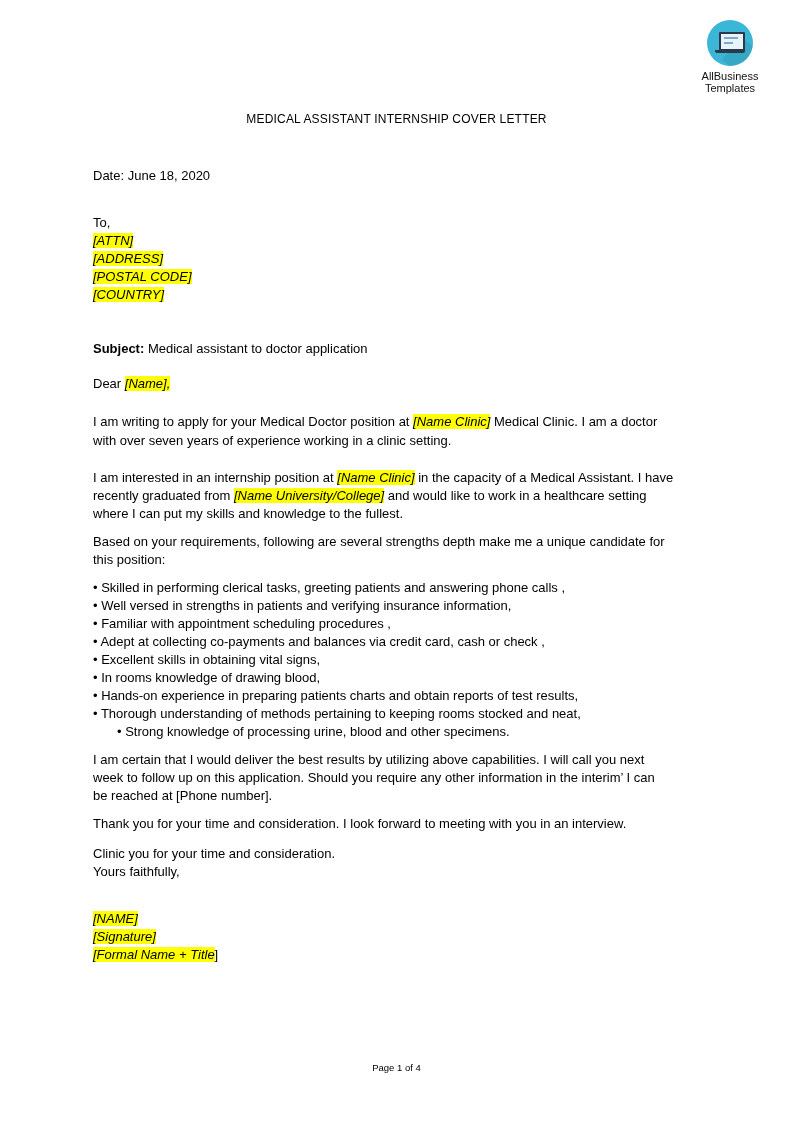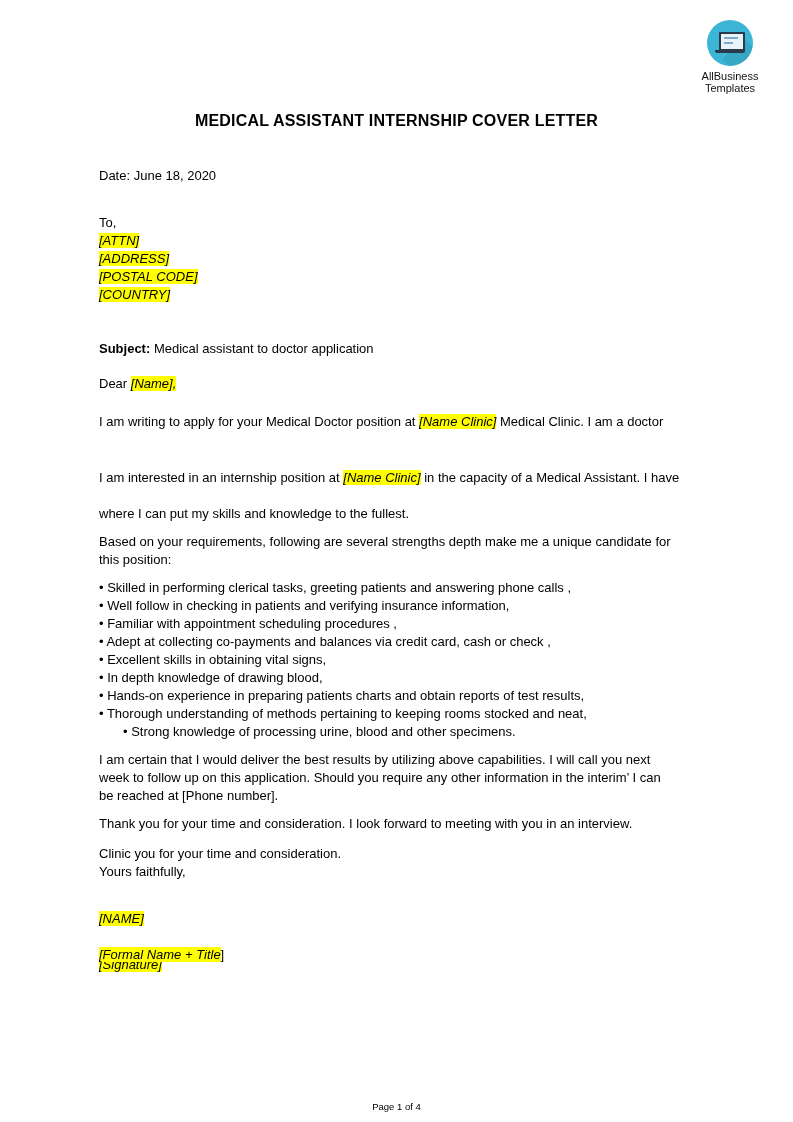--- a/index.html
+++ b/index.html
@@ -11,25 +11,25 @@
                  position:relative; overflow:hidden; }
   .logo-circle .screen { position:absolute; left:12px; top:12px; width:22px; height:15px;
                          background:#e9f3fa; border:2px solid #2b3a4a; border-radius:1px; }
   .logo-circle .screen::before { content:""; position:absolute; left:3px; top:3px; width:14px; height:2px; background:#7fa8c9; }
   .logo-circle .screen::after { content:""; position:absolute; left:3px; top:8px; width:9px; height:2px; background:#7fa8c9; }
   .logo-circle .base { position:absolute; left:8px; top:30px; width:30px; height:3px; background:#2b3a4a; border-radius:0 0 2px 2px; }
   .logo-circle .shadow { position:absolute; left:20px; top:26px; width:40px; height:30px; background:rgba(0,0,0,0.08); transform:rotate(40deg); }
   .logo-text { font-size:11px; line-height:12px; margin-top:4px; color:#111; }
 
   .title { position:absolute; left:0; width:793px; top:112px; text-align:center;
-           font-weight:bold; font-size:16px; letter-spacing:0.2px; }
-  .text { position:absolute; left:99px; font-size:13px; line-height:18px; white-space:nowrap; }
+           font-weight:normal; font-size:12px; letter-spacing:0.2px; }
+  .text { position:absolute; left:93px; font-size:13px; line-height:18px; white-space:nowrap; }
   .hl { background:#ffff00;font-style:italic; }
   .b { font-weight:bold; }
-  .footer { position:absolute; left:0; width:793px; top:1062px; text-align:center; font-size:9.5px;margin-top:39px; }
+  .footer { position:absolute; left:0; width:793px; top:1062px; text-align:center; font-size:9.5px; }
 </style>
 </head>
 <body>
 
 <div class="page">
 
   <div class="logo">
     <div class="logo-circle">
       <div class="shadow"></div>
       <div class="screen"></div>
@@ -55,46 +55,50 @@
     <span class="b">Subject:</span><span> Medical assistant to doctor application</span>
   </div>
 
   <div class="text" style="top:375px;">
     <span>Dear </span><span class="hl">[Name],</span>
   </div>
 
   <div class="text" style="top:413px;">
     <span>I am writing to apply for your Medical Doctor position at </span><span class="hl">[Name Clinic]</span><span> Medical Clinic. I am a doctor</span>
   </div>
+  <div class="text" style="top:432px;">with over seven years of experience working in a clinic setting.</div>
 
   <div class="text" style="top:469px;">
     <span>I am interested in an internship position at </span><span class="hl">[Name Clinic]</span><span>  in the capacity of a Medical Assistant. I have</span>
+  </div>
+  <div class="text" style="top:487px;">
+    <span>recently graduated from </span><span class="hl">[Name University/College]</span><span> and would like to work in a healthcare setting</span>
   </div>
   <div class="text" style="top:505px;">where I can put my skills and knowledge to the fullest.</div>
 
   <div class="text" style="top:533px;">Based on your requirements, following are several strengths depth make me a unique candidate for</div>
   <div class="text" style="top:551px;">this position:</div>
 
   <div class="text" style="top:579px;">• Skilled in performing clerical tasks, greeting patients and answering phone calls ,</div>
-  <div class="text" style="top:597px;">• Well follow in checking in patients and verifying insurance information,</div>
+  <div class="text" style="top:597px;">• Well versed in strengths in patients and verifying insurance information,</div>
   <div class="text" style="top:615px;">• Familiar with appointment scheduling procedures ,</div>
   <div class="text" style="top:633px;">• Adept at collecting co-payments and balances via credit card, cash or check ,</div>
   <div class="text" style="top:651px;">• Excellent skills in obtaining vital signs,</div>
-  <div class="text" style="top:669px;">• In depth knowledge of drawing blood,</div>
+  <div class="text" style="top:669px;">• In rooms knowledge of drawing blood,</div>
   <div class="text" style="top:687px;">• Hands-on experience in preparing patients charts and obtain reports of test results,</div>
   <div class="text" style="top:705px;">• Thorough understanding of methods pertaining to keeping rooms stocked and neat,</div>
   <div class="text" style="top:723px;margin-left:24px;">• Strong knowledge of processing urine, blood and other specimens.</div>
 
   <div class="text" style="top:751px;">I am certain that I would deliver the best results by utilizing above capabilities. I will call you next</div>
   <div class="text" style="top:769px;">week to follow up on this application. Should you require any other information in the interim’ I can</div>
   <div class="text" style="top:787px;">be reached at [Phone number].</div>
 
   <div class="text" style="top:815px;">Thank you for your time and consideration. I look forward to meeting with you in an interview.</div>
 
   <div class="text" style="top:845px;">Clinic you for your time and consideration.</div>
   <div class="text" style="top:863px;">Yours faithfully,</div>
 
   <div class="text" style="top:910px;"><span class="hl">[NAME]</span></div>
-  <div class="text" style="top:928px;margin-top:28px;"><span class="hl">[Signature]</span></div>
+  <div class="text" style="top:928px;"><span class="hl">[Signature]</span></div>
   <div class="text" style="top:946px;"><span class="hl">[Formal Name + Title</span><span>]</span></div>
 
   <div class="footer">Page 1 of 4</div>
 </div>
 
 </body></html>

